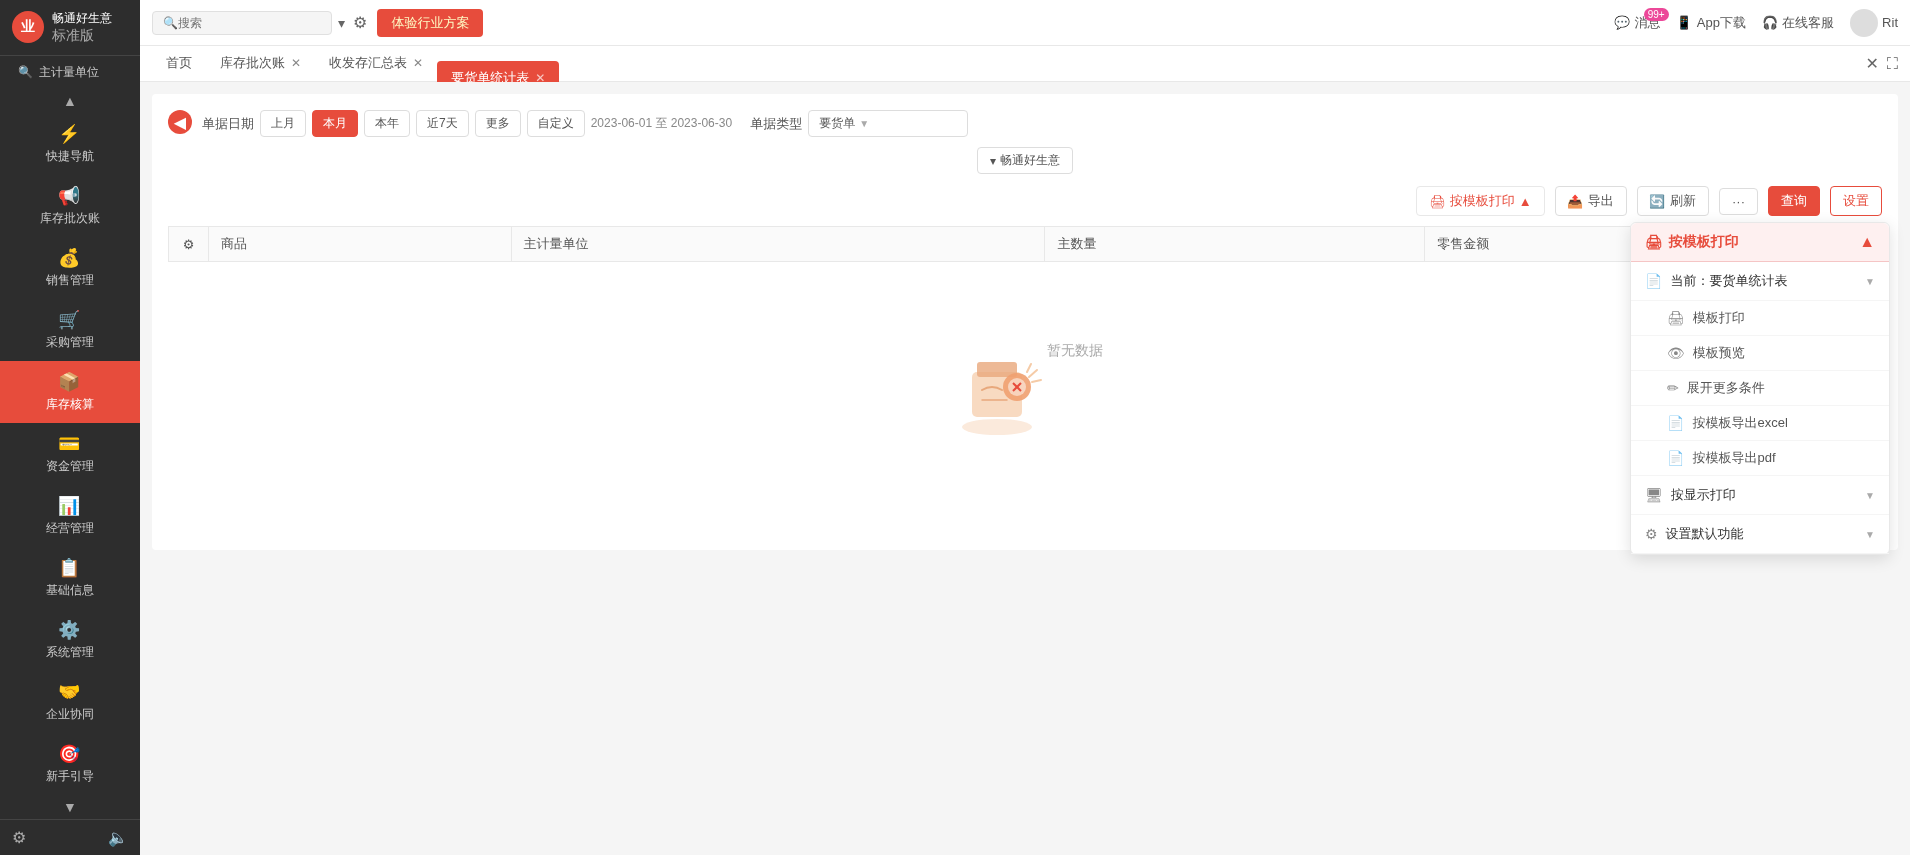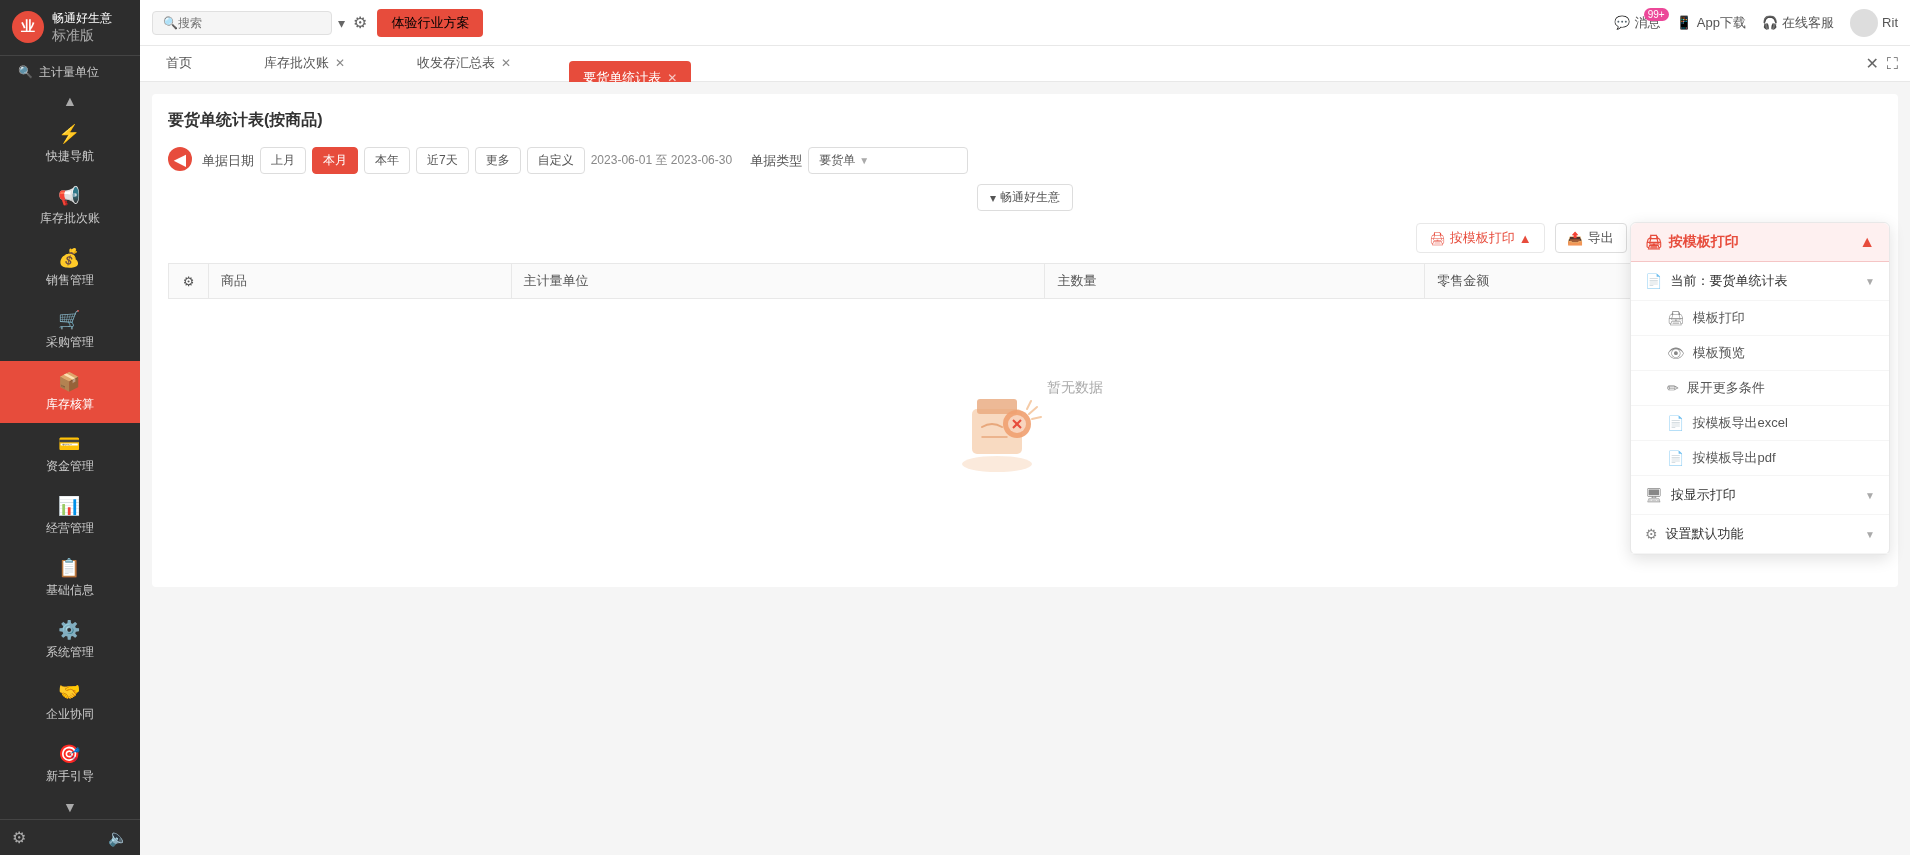--- a/index.html
+++ b/index.html
@@ -89,21 +89,21 @@
     .topbar-search-icon { color: #aaa; font-size: 12px; }
     .topbar-dropdown-btn {
       margin-left: 6px; background: none; border: none;
       color: #666; cursor: pointer; font-size: 14px;
     }
     .topbar-settings-btn {
       margin-left: 8px; background: none; border: none;
       color: #666; cursor: pointer; font-size: 16px;
     }
     .topbar-trial-btn {
-      background: #e74c3c; color: #000000; border: none;
+      background: #e74c3c; color: #fef9c3; border: none;
       padding: 5px 14px; border-radius: 4px; cursor: pointer;
       font-size: 13px; margin-left: 10px;
     }
     .topbar-right {
       display: flex; align-items: center; gap: 16px;
     }
     .topbar-right-item {
       display: flex; align-items: center; gap: 4px;
       color: #555; cursor: pointer; font-size: 13px; position: relative;
     }
@@ -120,21 +120,20 @@
 
     
     .tabs-bar {
       background: #fff;
       display: flex;
       align-items: center;
       padding: 0 12px;
       border-bottom: 1px solid #e8e8e8;
       height: 36px;
       flex-shrink: 0;
-      gap: 44px;
     }
     .tab {
       display: flex; align-items: center;
       padding: 0 14px; height: 36px;
       font-size: 13px; cursor: pointer; color: #555;
       border-bottom: 2px solid transparent;
       position: relative;
     }
     .tab.active {
       background: #e74c3c; color: #fff; border-radius: 4px 4px 0 0;
@@ -423,21 +422,20 @@
     </div>
     <div class="tabs-window-controls">
       <button class="win-btn">✕</button>
       <button class="win-btn">⛶</button>
     </div>
   </div>
 
   <div class="page-content">
     <div class="page-inner">
 
-      <div class="page-title">要货单统计表(按商品)</div>
 
       <div class="filter-bar">
         <button class="filter-toggle-btn">◀</button>
         <div class="filter-group">
           <span class="filter-label">单据日期</span>
           <button class="filter-date-btn">上月</button>
           <button class="filter-date-btn active-month">本月</button>
           <button class="filter-date-btn">本年</button>
           <button class="filter-date-btn">近7天</button>
           <button class="filter-date-btn">更多</button>

